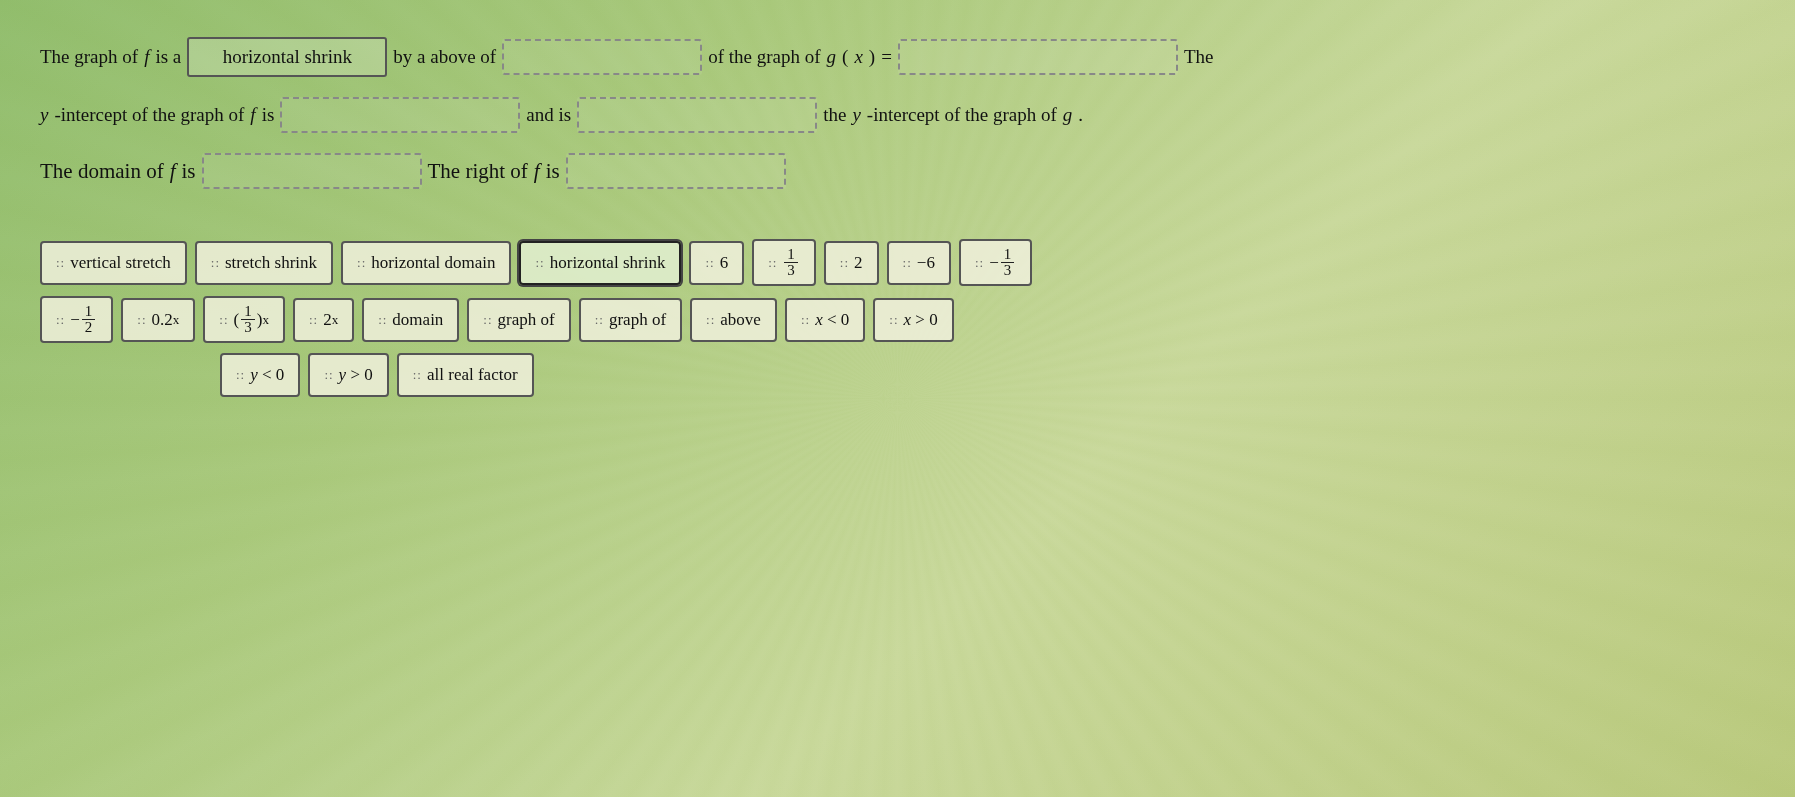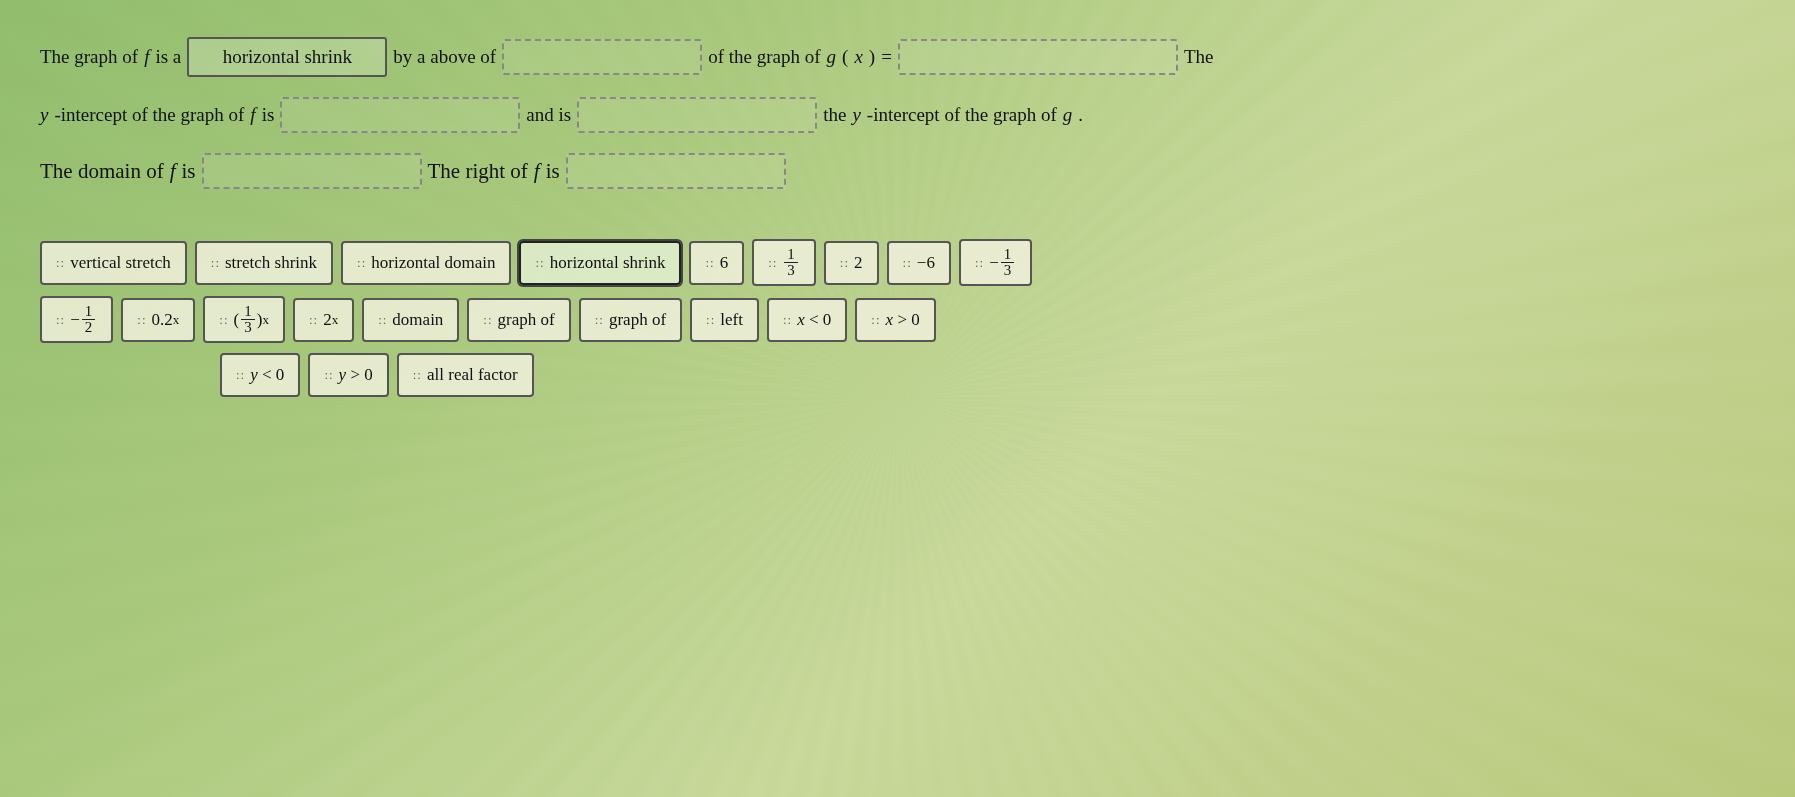--- a/index.html
+++ b/index.html
@@ -295,21 +295,21 @@
       <div class="tile">
         <span class="dots">::</span>
         <span>graph of</span>
       </div>
       <div class="tile">
         <span class="dots">::</span>
         <span>graph of</span>
       </div>
       <div class="tile">
         <span class="dots">::</span>
-        <span>left</span>
+        <span>above</span>
       </div>
       <div class="tile">
         <span class="dots">::</span>
         <span><span class="var">x</span> &lt; 0</span>
       </div>
       <div class="tile">
         <span class="dots">::</span>
         <span><span class="var">x</span> &gt; 0</span>
       </div>
     </div>

